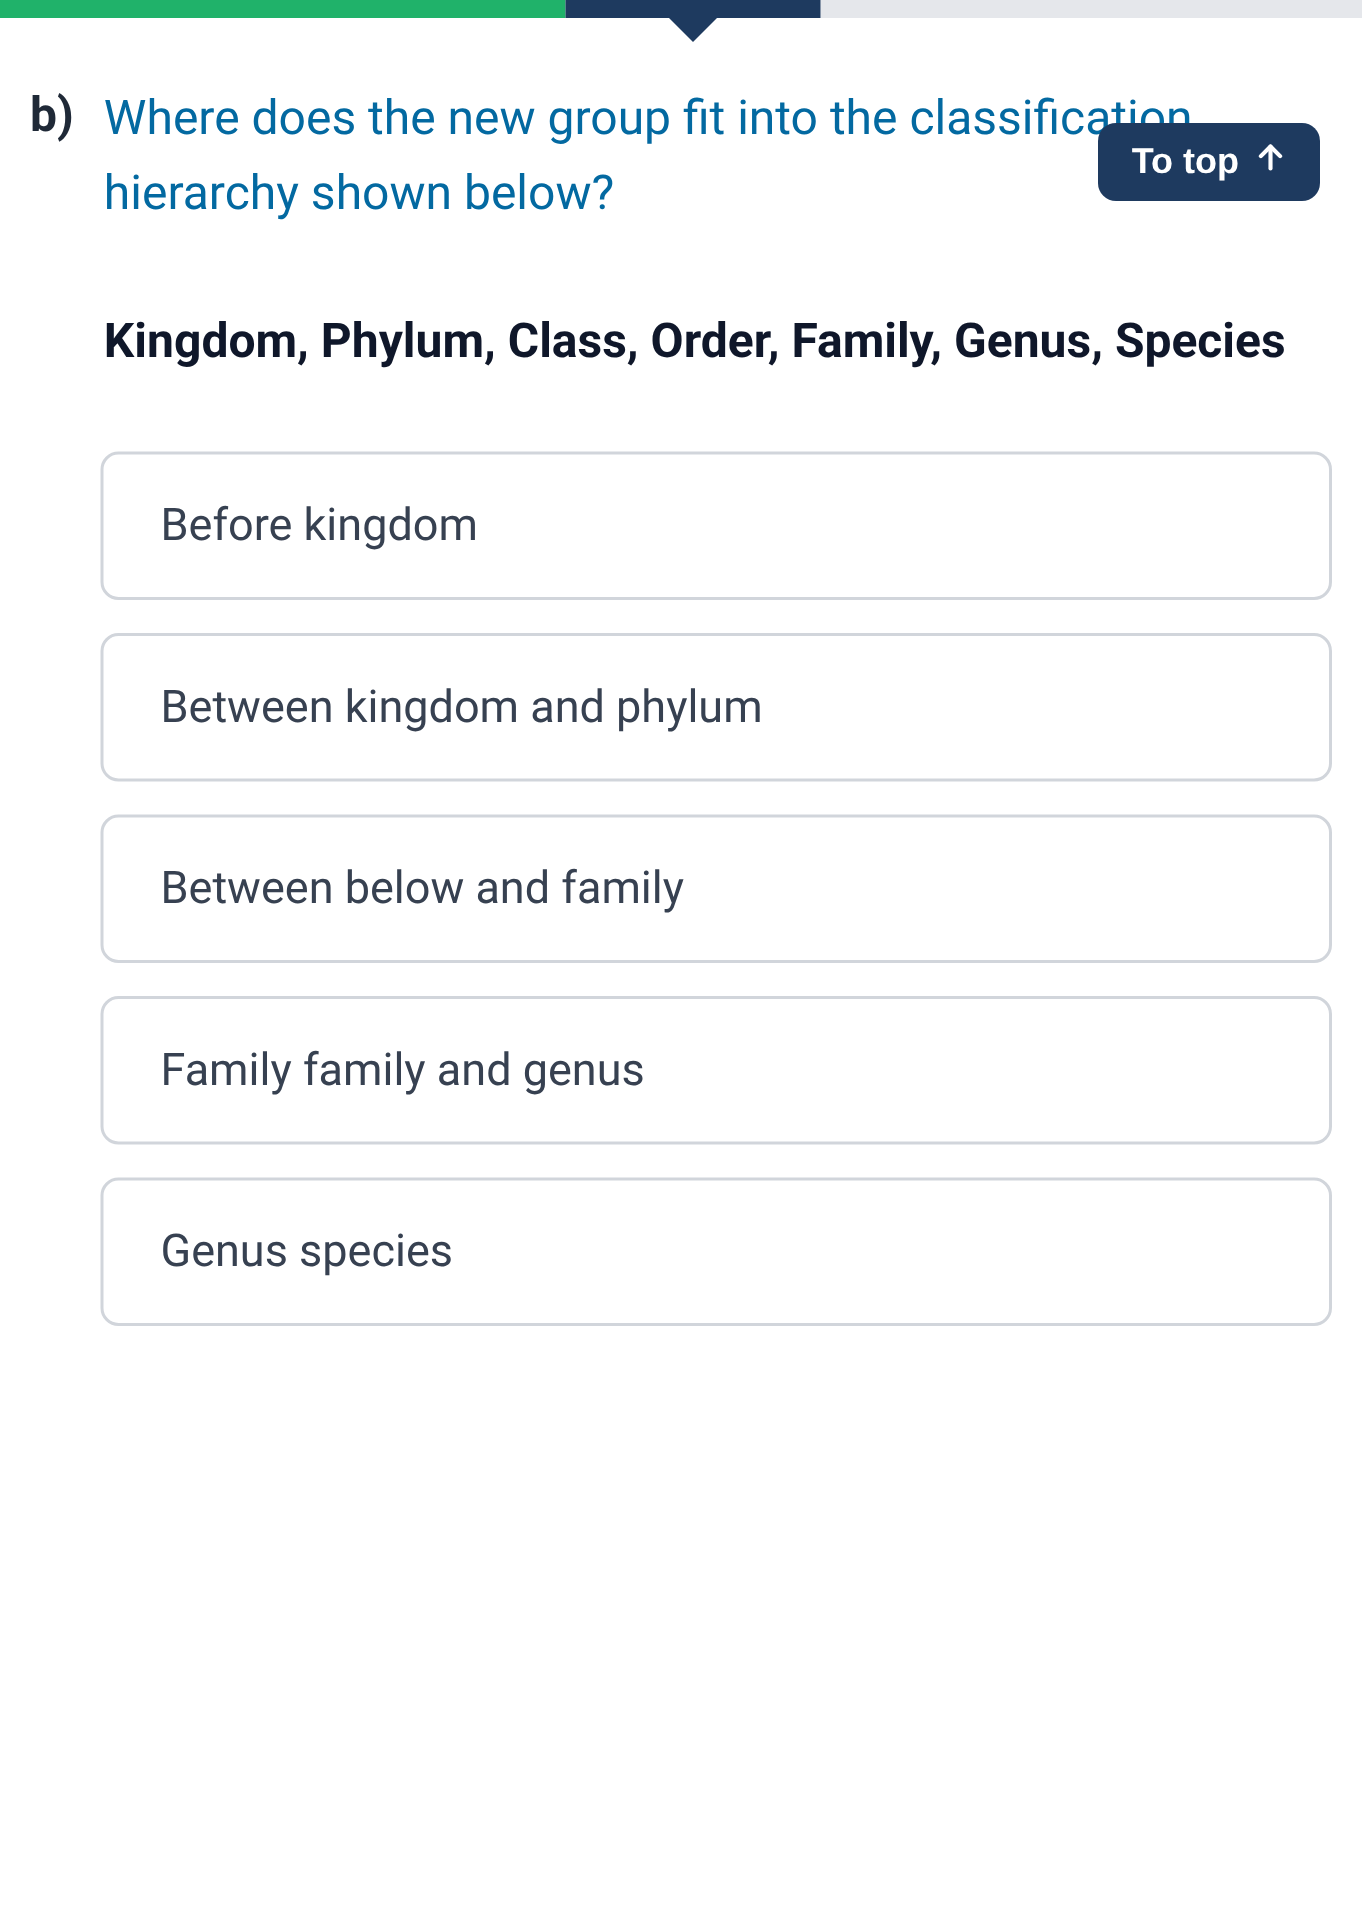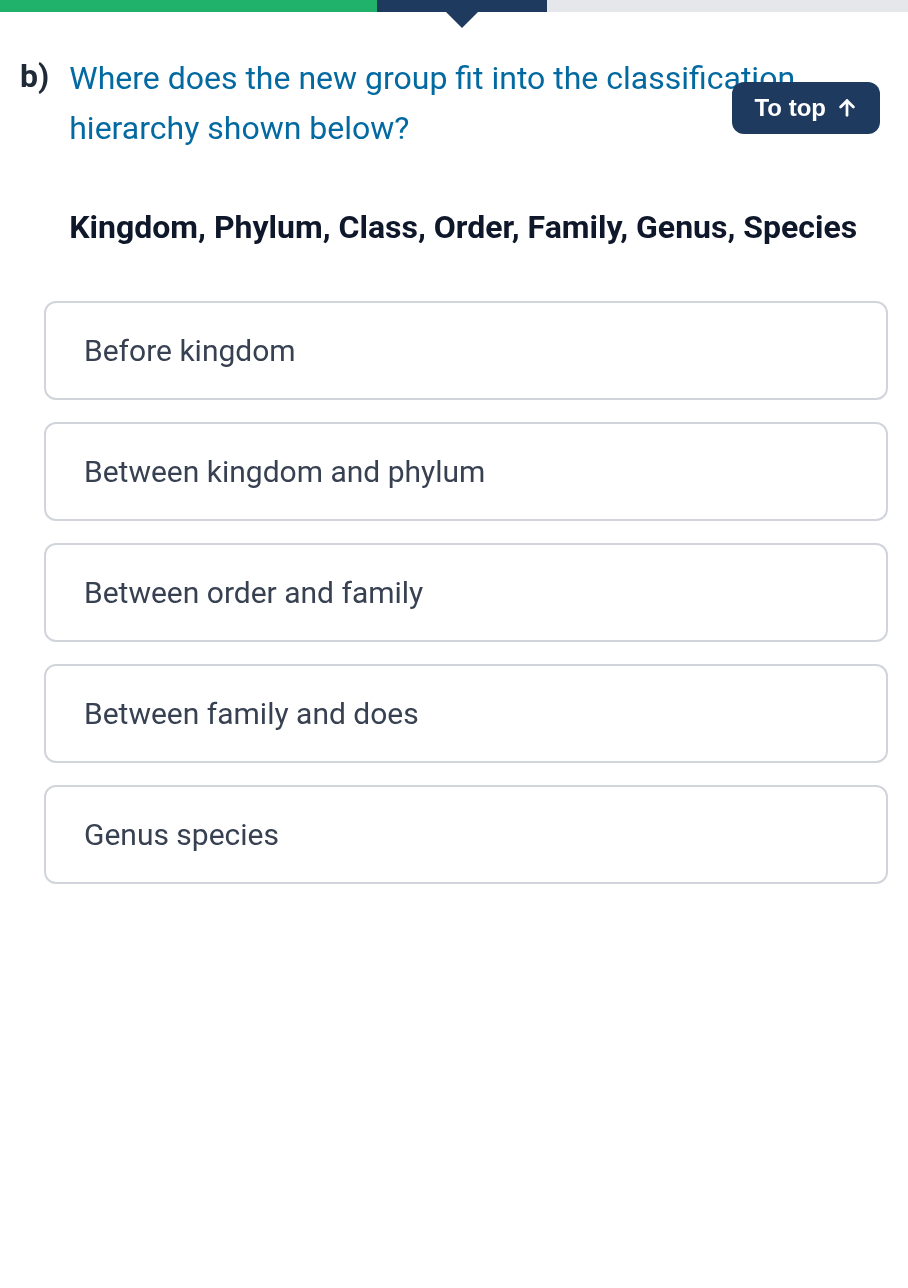--- a/index.html
+++ b/index.html
@@ -80,30 +80,30 @@
       top: 82px;
       right: 28px;
       background: #1e3a5f;
       color: #ffffff;
       border: none;
       border-radius: 12px;
       padding: 12px 22px;
       font-size: 24px;
       font-weight: 600;
       display: inline-flex;
-      align-items: center;
+      align-items: flex-start;
       gap: 10px;
       cursor: pointer;
     }
     .to-top-button svg {
       width: 22px;
       height: 22px;
     }
     .options-container {
-      padding: 0 20px 0 44px;
+      padding: 0 20px 0 67px;
       display: flex;
       flex-direction: column;
       gap: 22px;
     }
     .option-button {
       width: 100%;
       background: #ffffff;
       border: 2px solid #d1d5db;
       border-radius: 12px;
       padding: 28px 38px;
@@ -138,16 +138,16 @@
     <div class="question-body">
       <div class="question-text">Where does the new group fit into the classification hierarchy shown below?</div>
       <div class="hierarchy-text">Kingdom, Phylum, Class, Order, Family, Genus, Species</div>
     </div>
   </div>
 </div>
 
 <div class="options-container">
   <button class="option-button">Before kingdom</button>
   <button class="option-button">Between kingdom and phylum</button>
-  <button class="option-button">Between order and family</button>
-  <button class="option-button">Between family and does</button>
+  <button class="option-button">Between below and family</button>
+  <button class="option-button">Family family and genus</button>
   <button class="option-button">Genus species</button>
 </div>
 
 </body></html>

